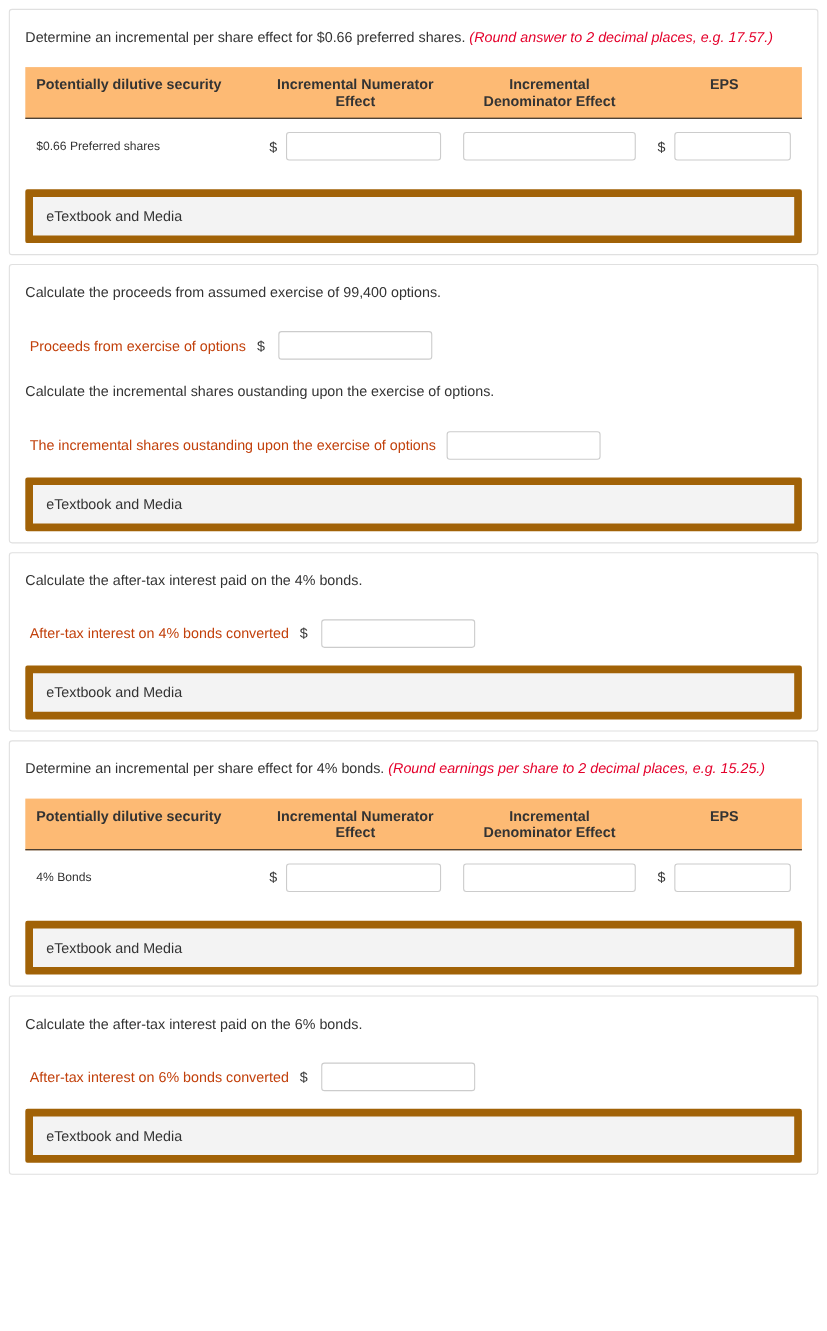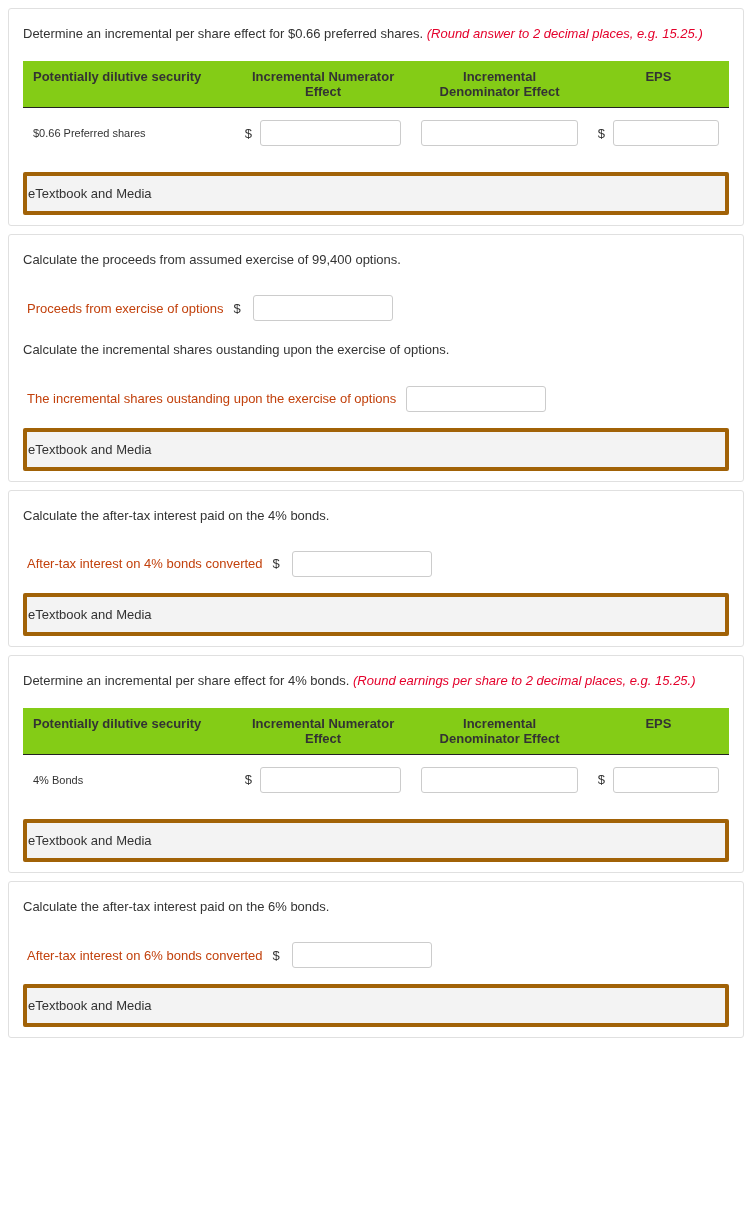--- a/index.html
+++ b/index.html
@@ -21,21 +21,21 @@
     font-size: 13px;
     color: #333;
     margin-bottom: 14px;
     line-height: 1.4;
     padding: 4px 0;
   }
   .red { color: #e4002b; font-style: italic; }
   .table-wrap { margin-bottom: 14px; }
   .thead {
     display: flex;
-    background: #84cc16;
+    background: #fdba74;
     border-bottom: 1.5px solid #222;
   }
   .thead .cell {
     padding: 8px 10px;
     font-weight: 600;
     font-size: 13px;
     color: #333;
   }
   .thead .cell.c1 { width: 30%; text-align:left; position:relative;}
   .thead .cell.c2 { width: 25%; text-align:center; position:relative;}
@@ -52,23 +52,23 @@
     border: 1px solid #ccc;
     border-radius: 3px;
     height: 26px;
     padding: 2px 6px;
     font-size: 13px;
     width: 100%;
     background:#fff;
   }
   .etext-btn {
     width:100%;
-    border:4px solid #a16207;
+    border:7px solid #a16207;
     background:#f3f3f3;
-    padding:10px 1px;
+    padding:10px 12px;
     font-size:13px;
     color:#333;
     text-align:left;
     border-radius:2px;
     cursor:pointer;
     font-family: inherit;
   }
   .line-item {
     display:flex;
     align-items:center;
@@ -77,21 +77,21 @@
   }
   .line-item .label { font-size:13px; color:#c2410c; white-space:nowrap;}
   .line-item input { width: 140px; }
 </style>
 </head>
 <body>
 
 <div class="card">
   <div class="instruction">
     <span>Determine an incremental per share effect for $0.66 preferred shares. </span>
-    <span class="red">(Round answer to 2 decimal places, e.g. 15.25.)</span>
+    <span class="red">(Round answer to 2 decimal places, e.g. 17.57.)</span>
   </div>
   <div class="table-wrap">
     <div class="thead">
       <div class="cell c1">Potentially dilutive security</div>
       <div class="cell c2">Incremental Numerator Effect</div>
       <div class="cell c3">Incremental Denominator Effect</div>
       <div class="cell c4">EPS</div>
     </div>
     <div class="trow">
       <div class="cell c1">$0.66 Preferred shares</div>

